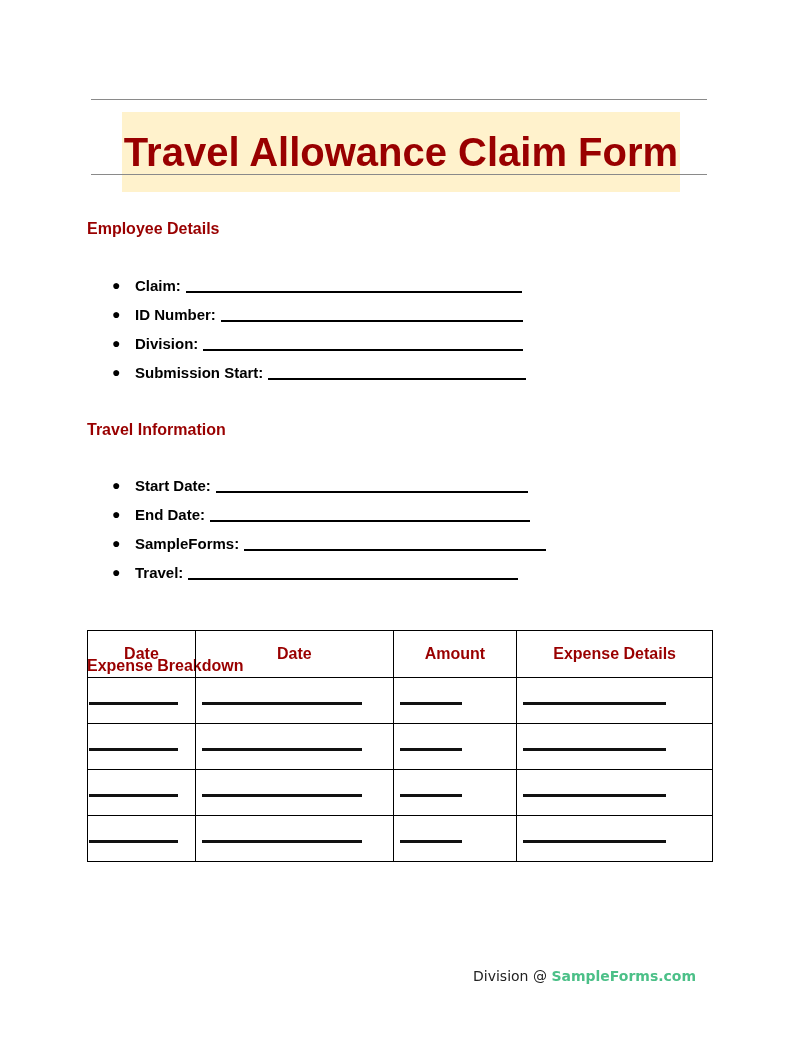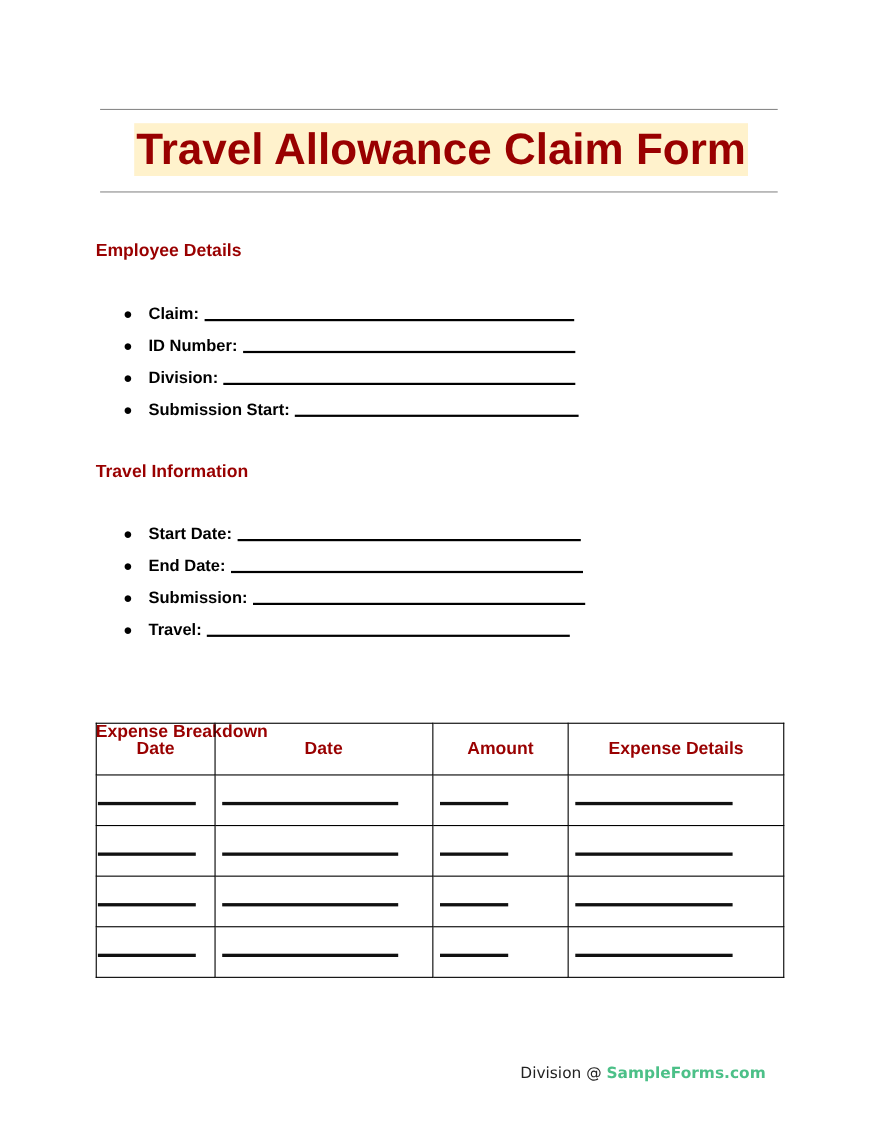--- a/index.html
+++ b/index.html
@@ -1,27 +1,27 @@
 <!DOCTYPE html>
 <html><head>
   <meta charset="utf-8">
   <style>
     html, body { margin: 0; padding: 0; background: #ffffff; }
     body { width: 802px; height: 1039px; position: relative; font-family: "Liberation Sans", sans-serif; color: #000; overflow: hidden; }
     .rule { position: absolute; left: 91px; width: 616px; height: 1px; background: #8a8a8a; }
     .rule.top { top: 99px; }
     .rule.bottom { top: 174px; }
     .title-wrap { position: absolute; top: 112px; left: 0; width: 802px; text-align: center; }
-    .title { display: inline-block; background: #fff2cc; color: #990000; font-weight: bold; font-size: 40px; line-height: 48px; padding: 0 2px; letter-spacing: 0px; }
+    .title { display: inline-block; background: #fff2cc; color: #990000; font-weight: bold; font-size: 40px; line-height: 48px; padding: 16px 2px; letter-spacing: 0px; }
     .section-heading { position: absolute; left: 87px; color: #990000; font-weight: bold; font-size: 16px; line-height: 20px; }
     ul.fields { position: absolute; left: 0; margin: 0; padding: 0; list-style: none; }
     ul.fields li { position: relative; padding-left: 135px; font-weight: bold; font-size: 15px; line-height: 29px; height: 29px; white-space: nowrap; }
     ul.fields li .bullet { position: absolute; left: 112px; top: 0; font-size: 14px; }
     .blank { display: inline-block; border-bottom: 2px solid #000; height: 14px; vertical-align: baseline; margin-left: 5px; position: relative; top: 2px; }
-    table.expenses { position: absolute; left: 87px; top: 657px; width: 626px; border-collapse: collapse; }
+    table.expenses { position: absolute; left: 87px; top: 630px; width: 626px; border-collapse: collapse; }
     table.expenses th, table.expenses td { border: 1.5px solid #000; padding: 0; }
     table.expenses th { color: #990000; font-weight: bold; font-size: 16px; height: 46px; text-align: center; }
     table.expenses td { height: 45px; vertical-align: middle; }
     .cell-line { display: block; height: 3px; background: #111; margin-top: 6px; }
     .footer { position: absolute; top: 968px; left: 473px; font-family: "DejaVu Sans", sans-serif; font-size: 14px; color: #222; white-space: nowrap; }
     .footer .brand { color: #4cc088; font-weight: bold; text-underline-offset: 2px; }
   </style>
 </head>
 <body>
 
@@ -56,21 +56,21 @@
   <li>
     <span class="bullet">●</span>
     <span>Start Date:</span><span class="blank" style="width:312px;"></span>
   </li>
   <li>
     <span class="bullet">●</span>
     <span>End Date:</span><span class="blank" style="width:320px;"></span>
   </li>
   <li>
     <span class="bullet">●</span>
-    <span>Submission:</span><span class="blank" style="width:302px;"></span>
+    <span>SampleForms:</span><span class="blank" style="width:302px;"></span>
   </li>
   <li>
     <span class="bullet">●</span>
     <span>Travel:</span><span class="blank" style="width:330px;"></span>
   </li>
 </ul>
 
 <div class="section-heading" style="top:620px;margin-top:36px;">Expense Breakdown</div>
 <table class="expenses">
   <colgroup>

